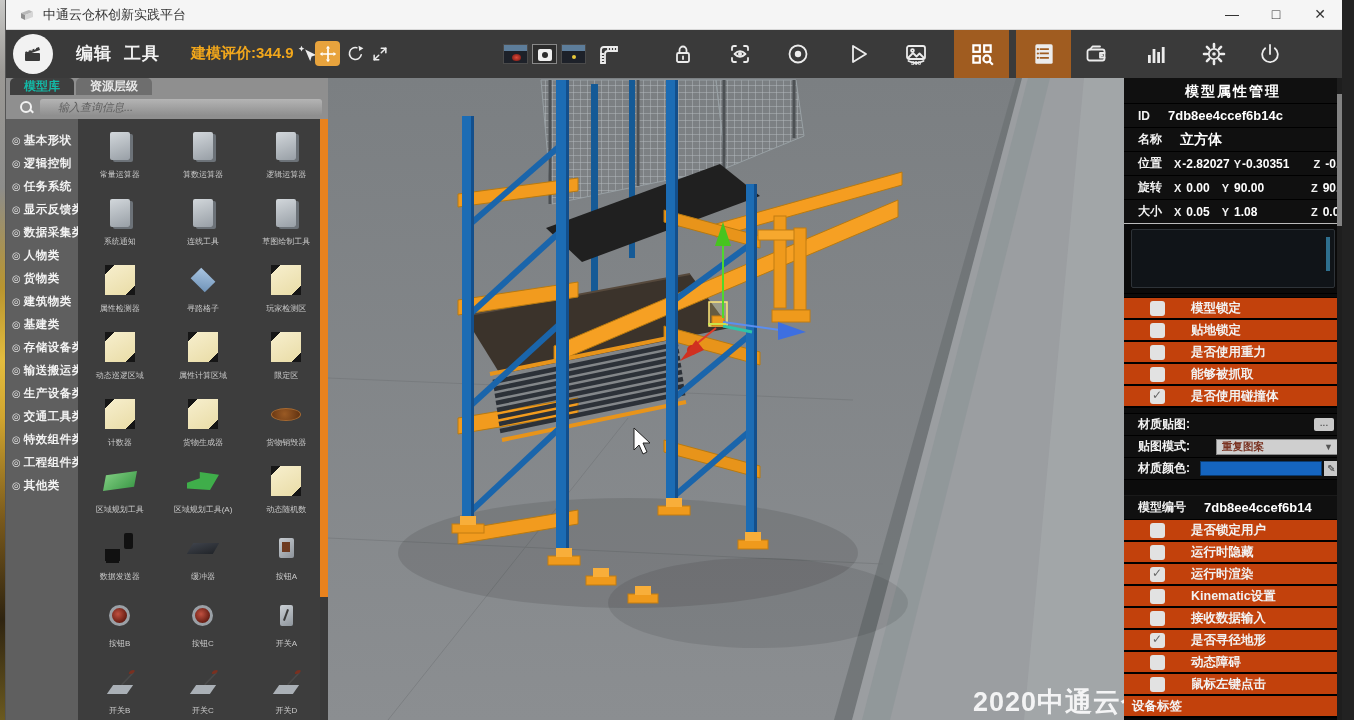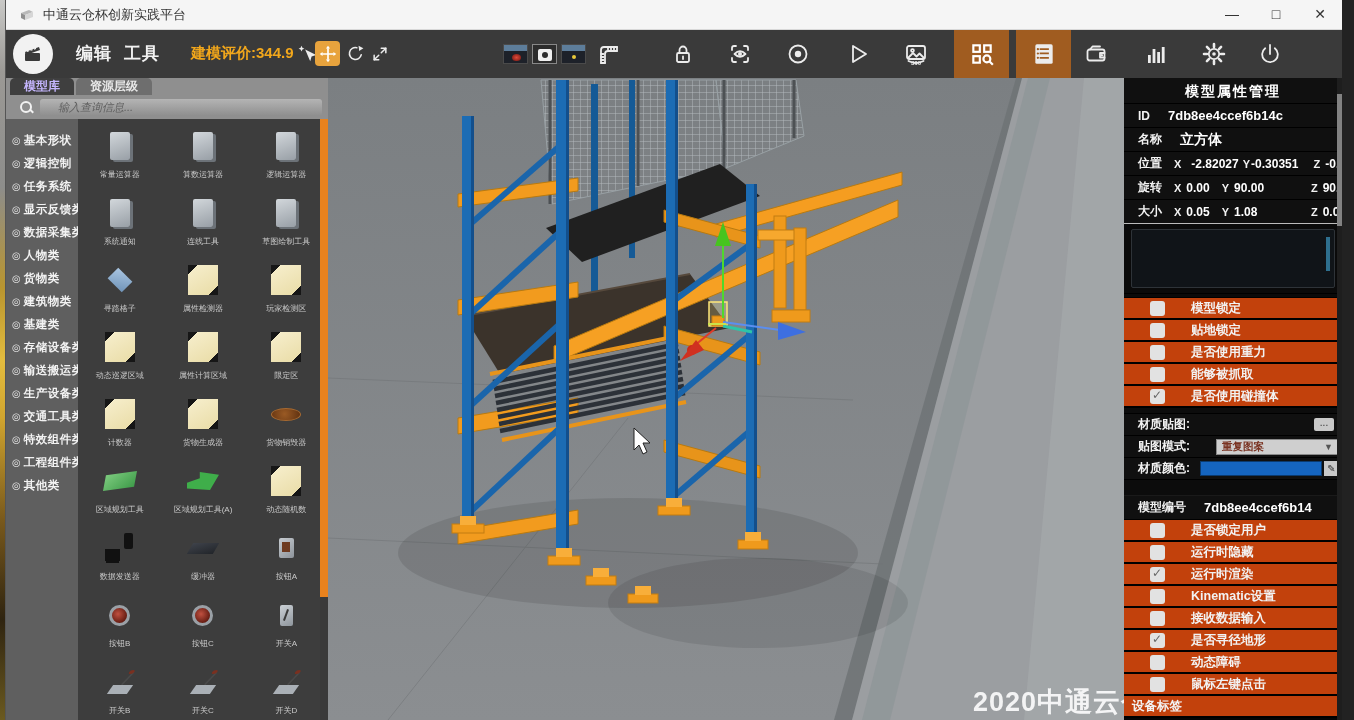--- a/index.html
+++ b/index.html
@@ -40,21 +40,21 @@
   .big-btn { position:absolute; top:0; width:55px; height:48px; display:flex; align-items:center; justify-content:center; }
   .big-btn.hl { background:#a05c20; }
 
   
   .content { position:relative; height:642px; display:flex; }
 
   
   .sidebar { width:322px; height:642px; background:#8f8f8f; display:flex; flex-direction:column; }
   .tabs { height:17px; display:flex; padding-left:4px; background:#8f8f8f; }
   .tab { padding:0 14px; font-size:12px; font-weight:bold; line-height:17px; border-radius:5px 5px 0 0; color:#e8e8e8; background:#6e6e6e; margin-right:2px; }
-  .tab.active { background:#3f3f3f; color:#c4b5fd; }
+  .tab.active { background:#3f3f3f; color:#14b8a6; }
   .searchrow { height:24px; background:#8f8f8f; display:flex; align-items:center; padding:0 6px 0 14px; }
   .mag { position:relative; width:12px; height:12px; flex:none; }
   .mag::before { content:""; position:absolute; left:0; top:0; width:8px; height:8px; border:2px solid #f2f2f2; border-radius:50%; }
   .mag::after { content:""; position:absolute; left:9px; top:9px; width:5px; height:2px; background:#f2f2f2; transform:rotate(45deg); }
   .search-input { flex:1; margin-left:8px; height:17px; border:none; outline:none; border-radius:3px; background:linear-gradient(#b4b4b4,#8e8e8e); font-size:11px; font-style:italic; color:#4f4f4f; padding:0 18px; }
   .search-input::placeholder { color:#5f5f5f; }
   .sb-body { flex:1; display:flex; overflow:hidden; }
   .cats { width:72px; background:#5f5f5f; padding-top:10px; }
   .cat { display:flex; align-items:center; height:23px; padding-left:6px; white-space:nowrap; }
   .cat-ico { font-size:10px; color:#e6e6e6; margin-right:3px; }
@@ -402,29 +402,29 @@
     <span class="item-label">连线工具</span>
   </div>
                 <div class="item">
     <div class="ic">
                     <span class="icon-gray-box"></span>
                   </div>
     <span class="item-label">草图绘制工具</span>
   </div>
                 <div class="item">
     <div class="ic">
+                    <span class="icon-cream-cube"></span>
+                  </div>
+    <span class="item-label">属性检测器</span>
+  </div>
+                <div class="item">
+    <div class="ic">
                     <span class="icon-blue-diamond"></span>
                   </div>
     <span class="item-label">寻路格子</span>
-  </div>
-                <div class="item">
-    <div class="ic">
-                    <span class="icon-cream-cube"></span>
-                  </div>
-    <span class="item-label">属性检测器</span>
   </div>
                 <div class="item">
     <div class="ic">
                     <span class="icon-cream-cube"></span>
                   </div>
     <span class="item-label">玩家检测区</span>
   </div>
                 <div class="item">
     <div class="ic">
                     <span class="icon-cream-cube"></span>
@@ -680,21 +680,21 @@
           <span class="rp-label">ID</span>
           <span class="rp-value">7db8ee4ccef6b14c</span>
         </div>
         <div class="rp-row">
           <span class="rp-label">名称</span>
           <span class="rp-value" style="font-size:14px">立方体</span>
         </div>
         <div class="rp-row rp-vec">
           <span class="rp-label">位置</span>
           <span class="ax">X</span>
-            <span class="vl" style="margin-left:10px">-2.82027</span>
+            <span class="vl" style="margin-left:1px">-2.82027</span>
           <span class="ax" style="margin-left:4px">Y</span>
             <span class="vl" style="margin-left:1px">-0.30351</span>
           <span class="ax push">Z</span>
             <span class="vl edge">-0.1</span>
         </div>
         <div class="rp-row rp-vec">
           <span class="rp-label">旋转</span>
           <span class="ax">X</span>
             <span class="vl">0.00</span>
           <span class="ax">Y</span>

